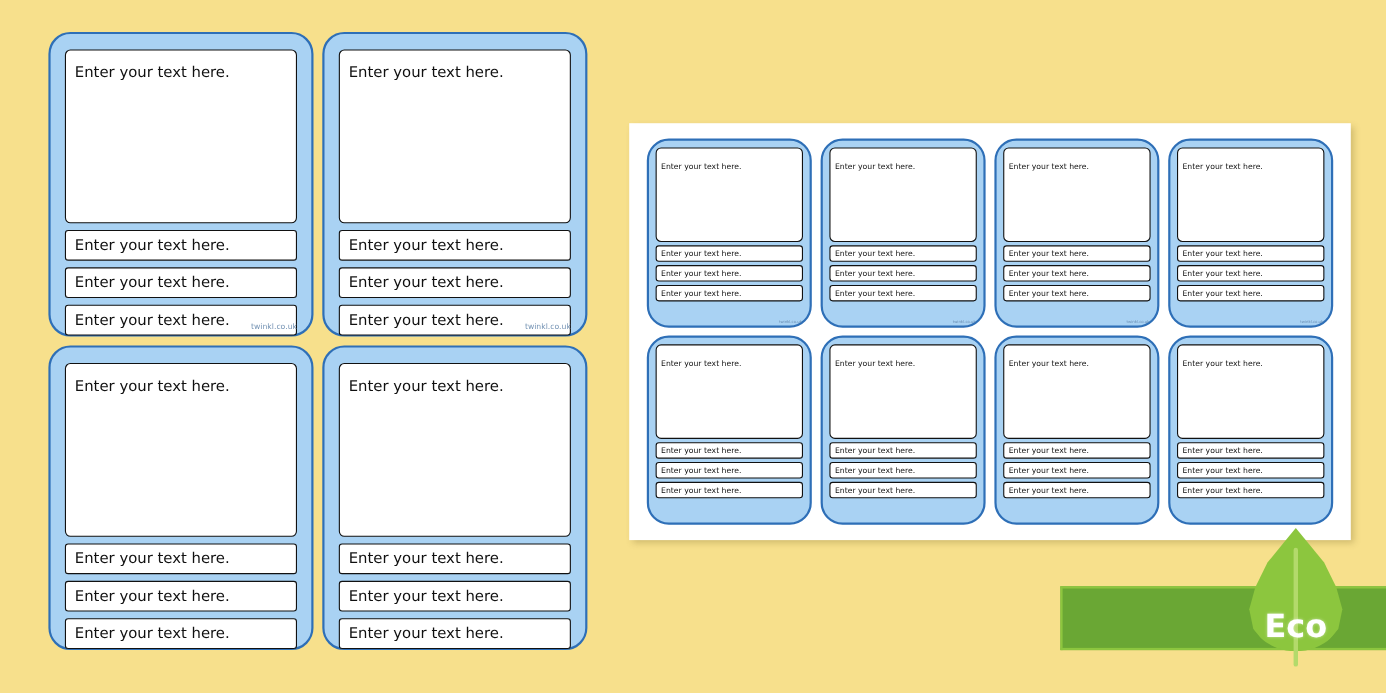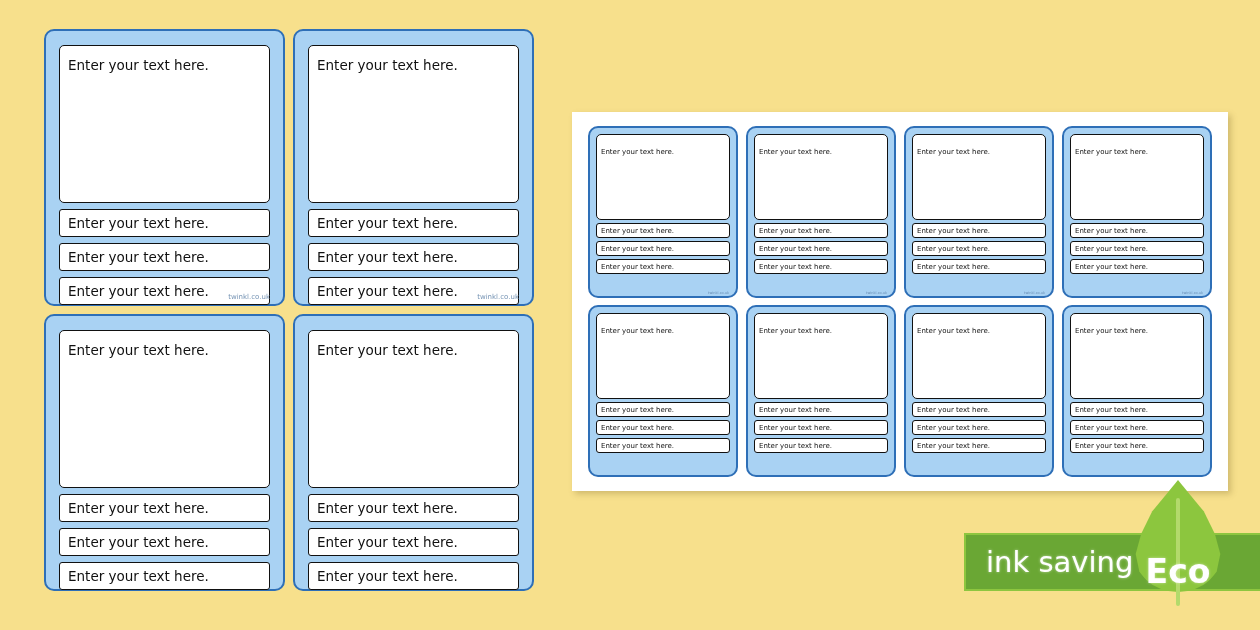--- a/index.html
+++ b/index.html
@@ -12,21 +12,21 @@
     background: #f7e08c;
     font-family: "DejaVu Sans", sans-serif;
     overflow: hidden;
     position: relative;
   }
 
   
   .card {
     background: #a9d2f3;
     border: 2px solid #2e6fb7;
-    border-radius: 10px;
+    border-radius: 20px;
     box-sizing: border-box;
     position: relative;
     display: flex;
     flex-direction: column;
   }
   .card .bigbox {
     background: #ffffff;
     border: 1.5px solid #111111;
     border-radius: 5px;
     box-sizing: border-box;
@@ -191,21 +191,21 @@
     border-radius: 2px;
   }
   #eco-leaf-label {
     position: absolute;
     left: 0;
     width: 92px;
     top: 72px;
     text-align: center;
     font-family: "DejaVu Sans", sans-serif;
     font-weight: bold;
-    font-size: 33px;
+    font-size: 29px;
     color: #ffffff;
     text-shadow: 0 0 3px rgba(255,255,255,.5);
   }
 </style>
 </head>
 <body>
 
 <div id="large-cards">
     <div class="card large" id="lc0">
       <div class="bigbox"><span class="ph">Enter your text here.</span></div>
@@ -359,19 +359,18 @@
         </div>
         <div class="linebox">
           <span class="ph">Enter your text here.</span>
         </div>
       </div>
     </div>
 </div>
 
 <div id="eco-badge">
   <div id="eco-bar"></div>
-  <div id="eco-ink-label">ink saving</div>
   <div id="eco-leaf-wrap">
     <div id="eco-leaf"></div>
     <div id="eco-leaf-stem"></div>
     <div id="eco-leaf-label">Eco</div>
   </div>
 </div>
 
 </body></html>

